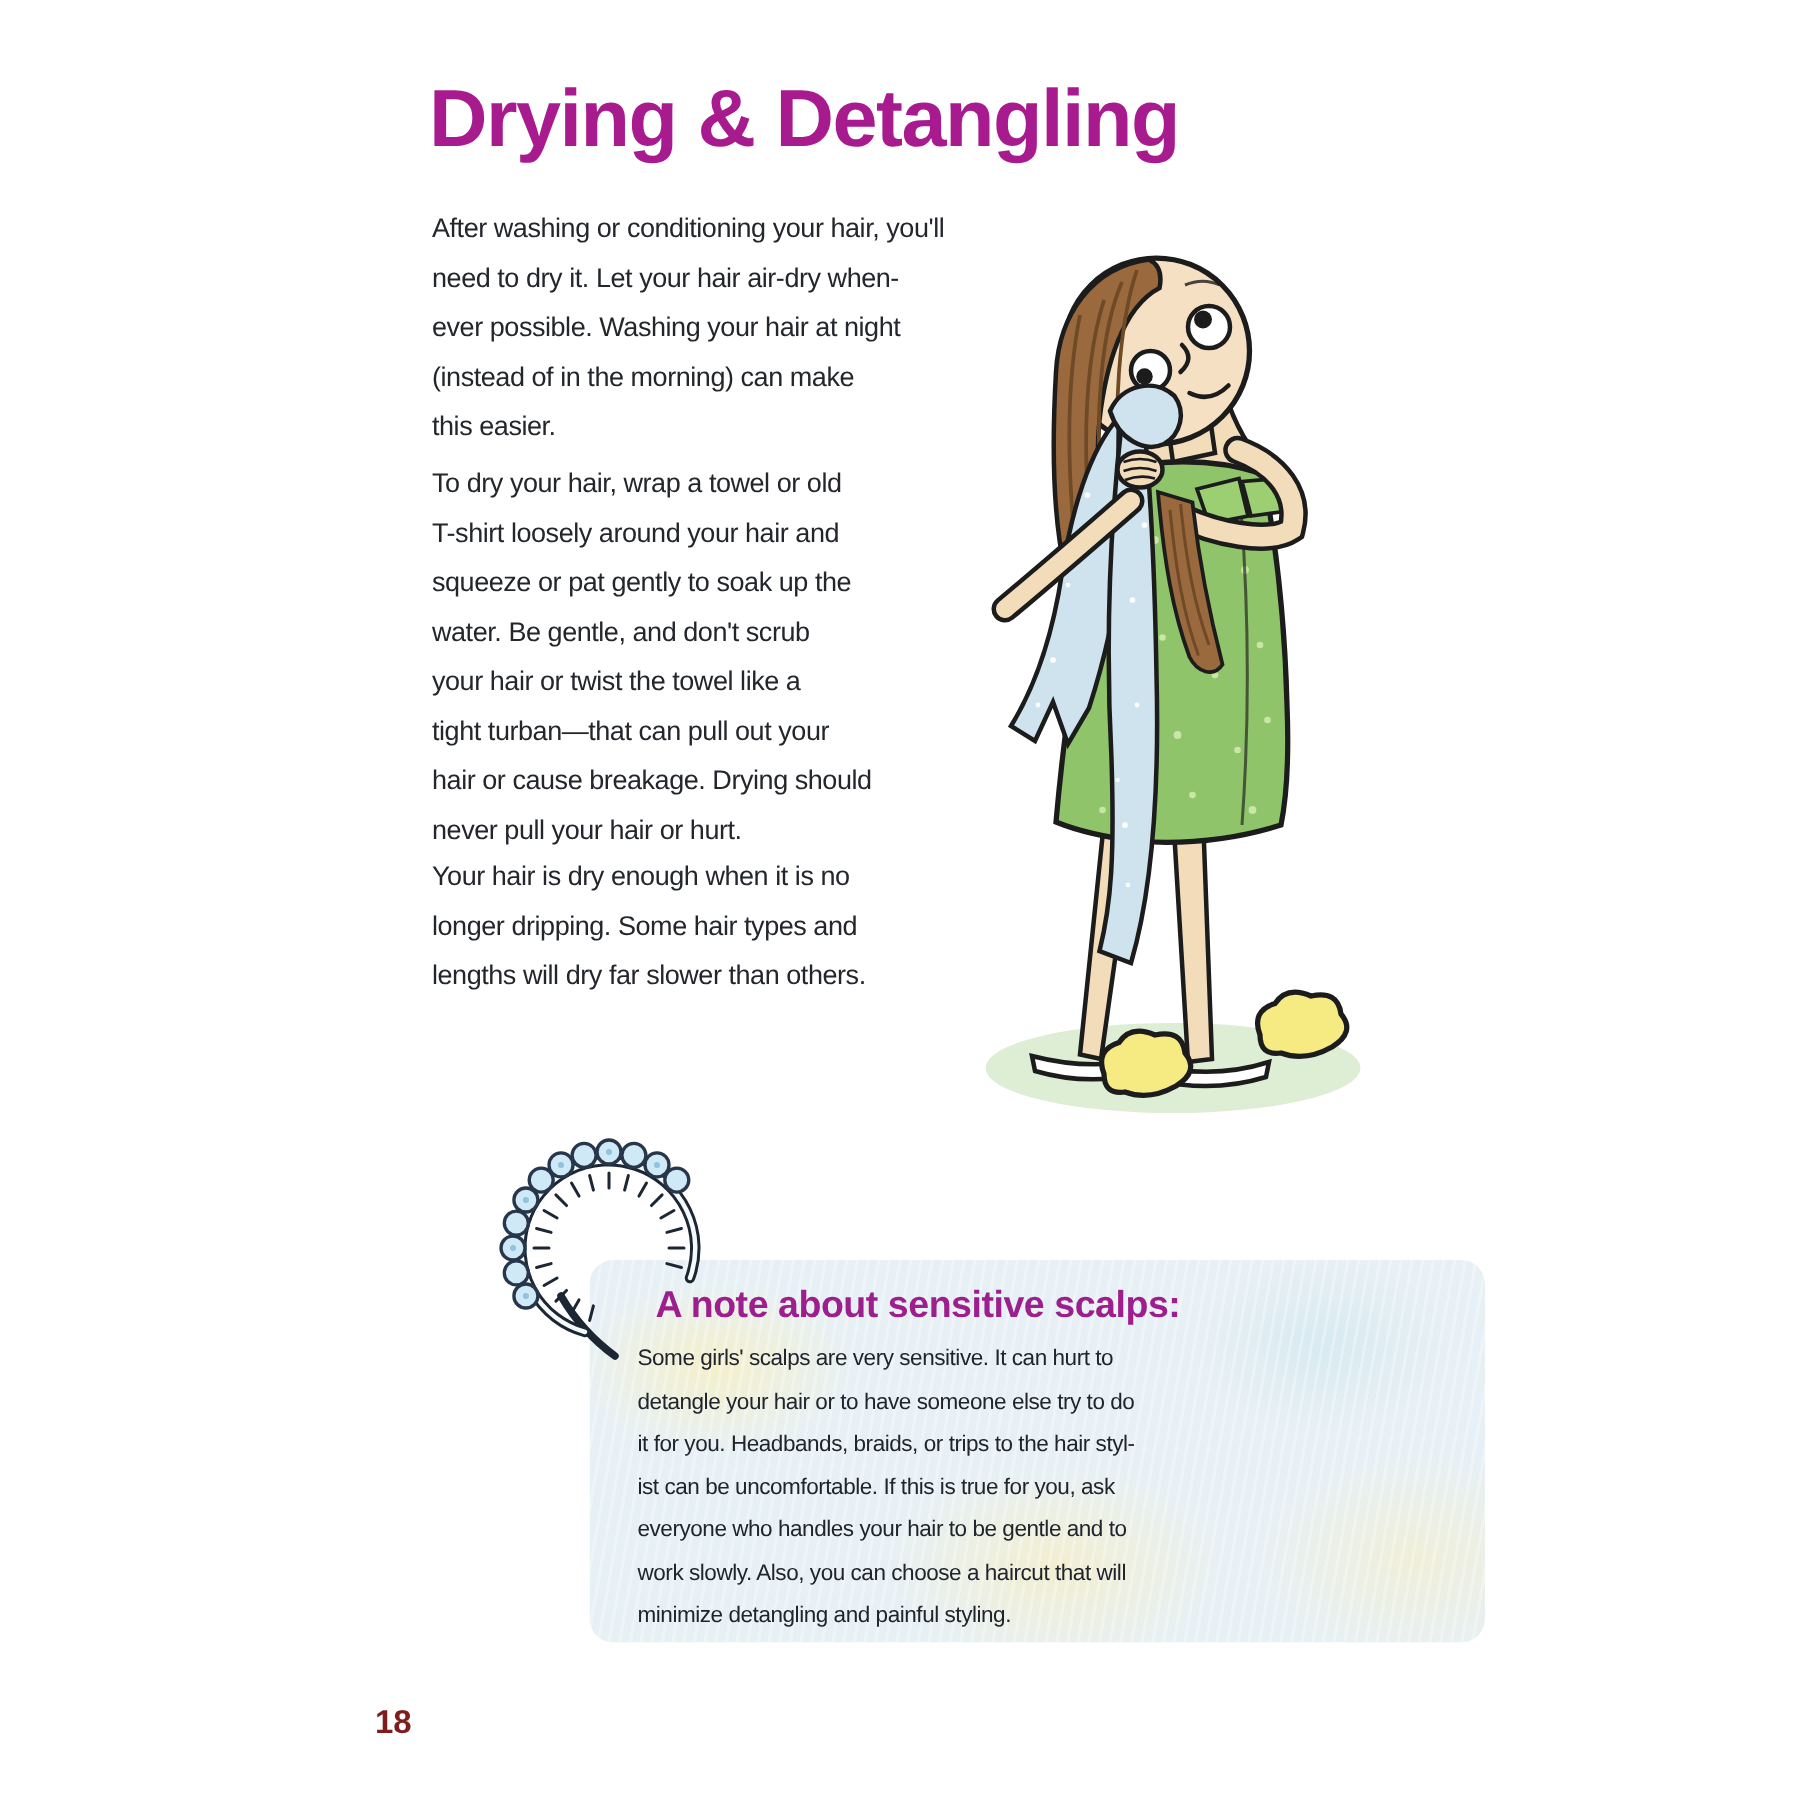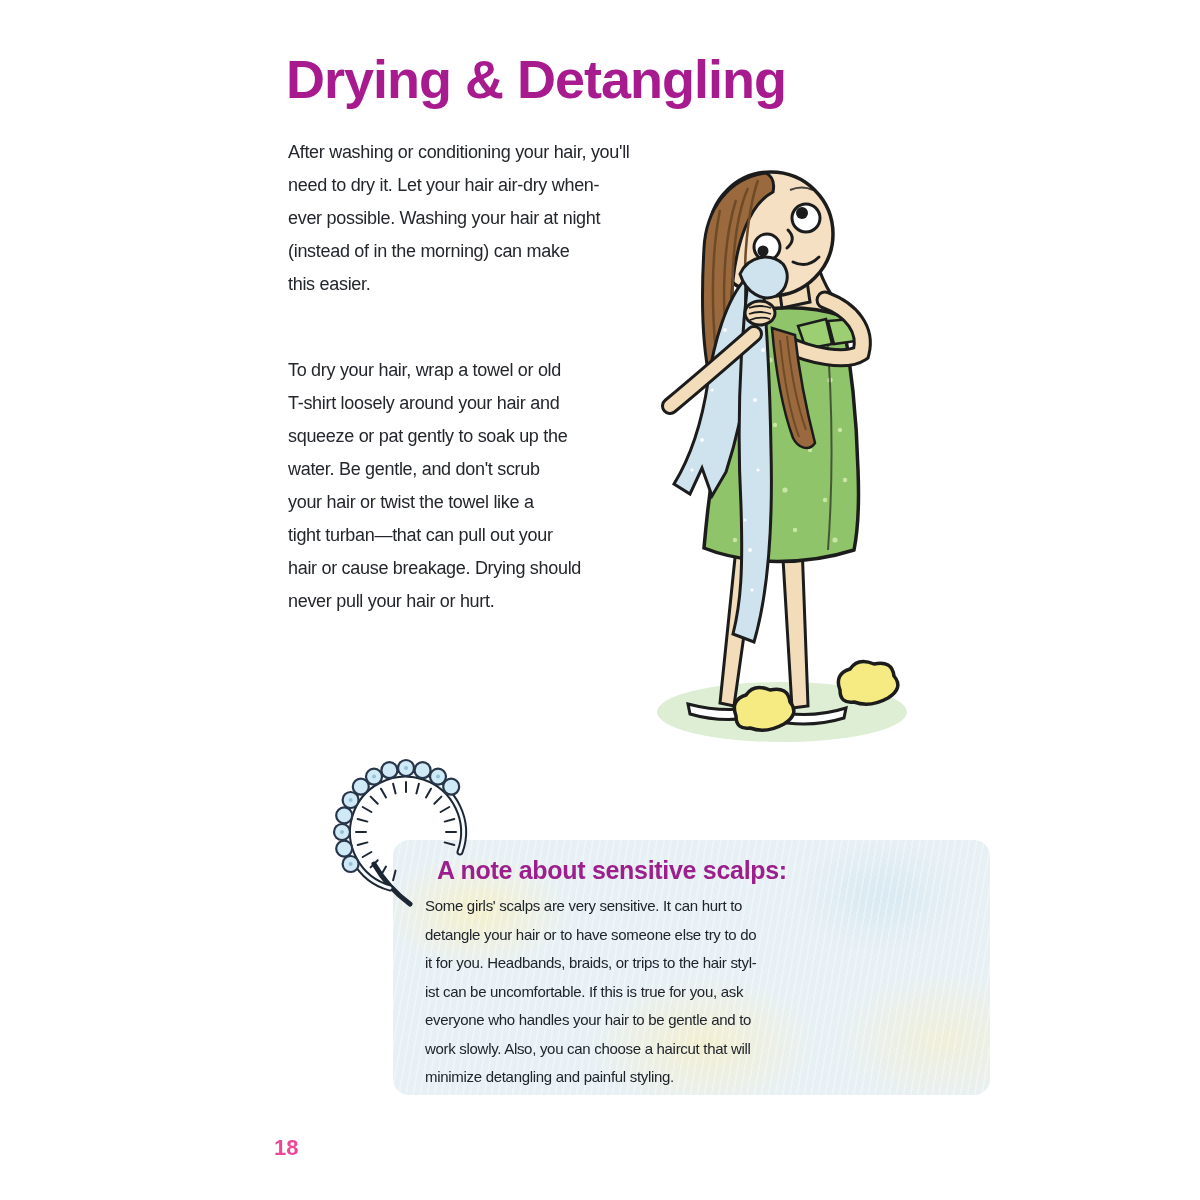--- a/index.html
+++ b/index.html
@@ -11,21 +11,21 @@
     position:absolute;left:286px;top:48px;
     font-size:54px;font-weight:800;letter-spacing:-1px;
     color:#a81b8e;
   }
   .para{
     position:absolute;left:288px;width:470px;
     font-size:18px;line-height:33px;letter-spacing:-0.3px;
     color:#23262b;white-space:pre-line;
   }
   .p0{top:136px;}
-  .p1{top:306px;margin-top:48px;}
+  .p1{top:306px;}
   .p2{top:568px;}
   .notebox{
     position:absolute;left:393px;top:840px;width:597px;height:255px;
     border-radius:16px;z-index:1;
     background:
       repeating-linear-gradient(100deg, rgba(255,255,255,0.30) 0 2px, rgba(255,255,255,0) 2px 7px),
       radial-gradient(ellipse 130px 80px at 14% 28%, rgba(247,240,196,0.85), rgba(247,240,196,0) 70%),
       radial-gradient(ellipse 160px 95px at 52% 80%, rgba(246,238,196,0.75), rgba(246,238,196,0) 70%),
       radial-gradient(ellipse 120px 80px at 82% 22%, rgba(214,233,242,0.9), rgba(214,233,242,0) 70%),
       radial-gradient(ellipse 150px 95px at 92% 78%, rgba(243,238,205,0.7), rgba(243,238,205,0) 70%),
@@ -37,21 +37,21 @@
     color:#9c1f8d;
     margin-left:12px;
   }
   .note-body{
     position:absolute;left:425px;top:892px;width:550px;z-index:2;
     font-size:15px;line-height:28.5px;letter-spacing:-0.3px;
     color:#20242c;white-space:pre-line;
   }
   .page-number{
     position:absolute;left:250px;top:1135px;
-    font-size:22px;font-weight:700;color:#ec4899;margin-left:24px;
+    font-size:22px;font-weight:700;color:#7f1d1d;
   }
   .girl-svg{position:absolute;left:630px;top:150px;width:300px;height:600px;}
   .headband-svg{position:absolute;left:328px;top:740px;width:160px;height:172px;z-index:3;}
 </style>
 </head>
 <body>
 
 <div class="page">
 
   <div class="title">Drying &amp; Detangling</div>
@@ -62,20 +62,23 @@
 (instead of in the morning) can make
 this easier.</div>
   <div class="para p1">To dry your hair, wrap a towel or old
 T-shirt loosely around your hair and
 squeeze or pat gently to soak up the
 water. Be gentle, and don't scrub
 your hair or twist the towel like a
 tight turban—that can pull out your
 hair or cause breakage. Drying should
 never pull your hair or hurt.</div>
+  <div class="para p2">Your hair is dry enough when it is no
+longer dripping. Some hair types and
+lengths will dry far slower than others.</div>
 
   <svg class="girl-svg" viewBox="0 0 300 600" aria-hidden="true">
 
     <ellipse cx="152" cy="562" rx="125" ry="30" fill="#ddeed4"></ellipse>
 
     <path d="M 106 398 L 126 400 L 104 556 L 90 553 Z" fill="#f3dcba" stroke="#1c1c1c" stroke-width="3"></path>
     <path d="M 152 392 L 172 394 L 178 556 L 162 558 Z" fill="#f3dcba" stroke="#1c1c1c" stroke-width="3"></path>
 
     <path d="M 58 554 Q 96 564 132 556 L 130 566 Q 94 574 60 564 Z" fill="#ffffff" stroke="#1c1c1c" stroke-width="3"></path>
     <path d="M 138 560 Q 178 570 216 558 L 214 568 Q 178 579 140 570 Z" fill="#ffffff" stroke="#1c1c1c" stroke-width="3"></path>

